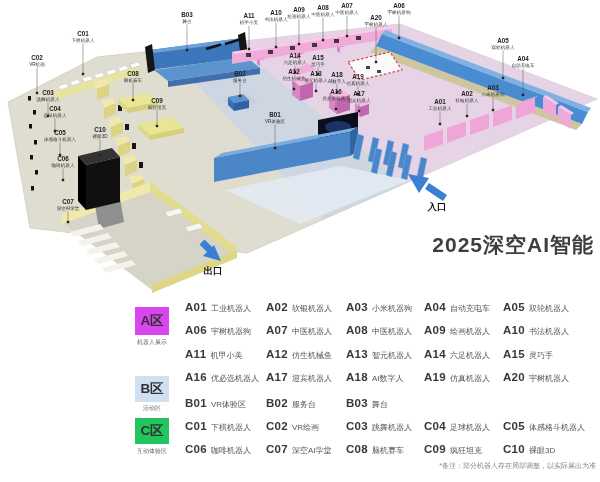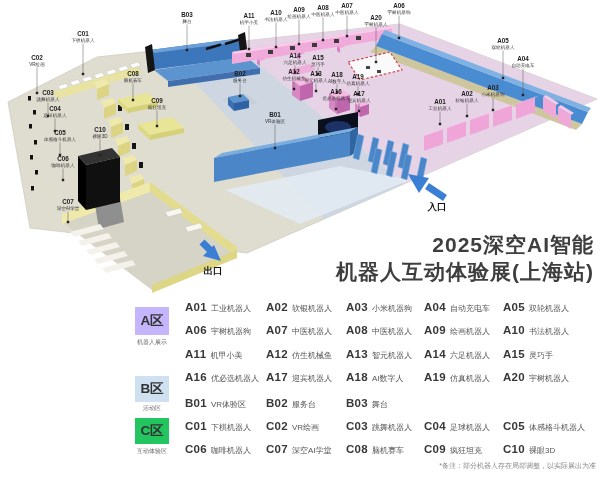--- a/index.html
+++ b/index.html
@@ -6,30 +6,30 @@
   .page{position:relative;width:600px;height:482px;background:#ffffff;overflow:hidden;
         font-family:"Liberation Sans", sans-serif;}
   #map{position:absolute;left:0;top:0;}
   #map text{font-family:"Liberation Sans", sans-serif;}
   .lbl-code{font-size:6.3px;font-weight:700;fill:#222;text-anchor:middle;}
   .lbl-name{font-size:4.6px;fill:#333;text-anchor:middle;}
   .lbl-line{stroke:#555;stroke-width:0.5;}
   .lbl-dot{fill:#222;}
   .io-label{font-size:9.5px;font-weight:700;fill:#111;text-anchor:middle;}
 
-  .title{position:absolute;right:6px;top:231px;text-align:right;font-weight:800;
+  .title{position:absolute;right:6px;top:231px;font-weight:800;
          color:#3e3e3e;font-size:21px;line-height:27px;letter-spacing:1px;}
 
   .zone{position:absolute;left:130px;width:470px;}
   #zone-a{top:301px;height:96px;}
   #zone-b{top:376px;height:44px;}
   #zone-c{top:416px;height:62px;}
   .badge{position:absolute;left:5px;width:34px;height:28px;display:flex;align-items:center;
          justify-content:center;font-weight:800;font-size:13.5px;color:#333;}
-  .badge-a{top:6px;background:#c4b5fd;}
+  .badge-a{top:6px;background:#d946ef;}
   .badge-b{top:0;background:#cfe0f1;height:26px;}
   .badge-c{top:2px;background:#22c55e;height:26px;}
   .zone-sub{position:absolute;left:-4px;width:52px;text-align:center;font-size:6px;color:#666;}
   #zone-a .zone-sub{top:37px;}
   #zone-b .zone-sub{top:28px;}
   #zone-c .zone-sub{top:31px;}
   .lg-items{position:absolute;left:55px;top:0;display:grid;
             grid-template-columns:81px 80px 78px 79px auto;}
   .items-a{grid-auto-rows:23.4px;}
   .items-b{top:21px;}
@@ -431,21 +431,20 @@
           <line x1="376" y1="27.5" x2="376" y2="62" class="lbl-line"></line>
           <rect x="374.8" y="60.8" width="2.4" height="2.4" class="lbl-dot"></rect>
           <text x="376" y="20" class="lbl-code">A20</text>
           <text x="376" y="25.6" class="lbl-name">宇树机器人</text>
         </g>
       </g>
   </svg>
 
   <div class="title">
     <div>2025深空AI智能</div>
-    <div>机器人互动体验展(上海站)</div>
   </div>
 
   <div id="zone-a" class="zone">
     <div class="badge badge-a">A区</div>
     <div class="zone-sub">机器人展示</div>
     <div class="lg-items items-a">
         <div class="lg-item">
           <span class="lg-code">A01</span>
           <span class="lg-name">工业机器人</span>
         </div>

